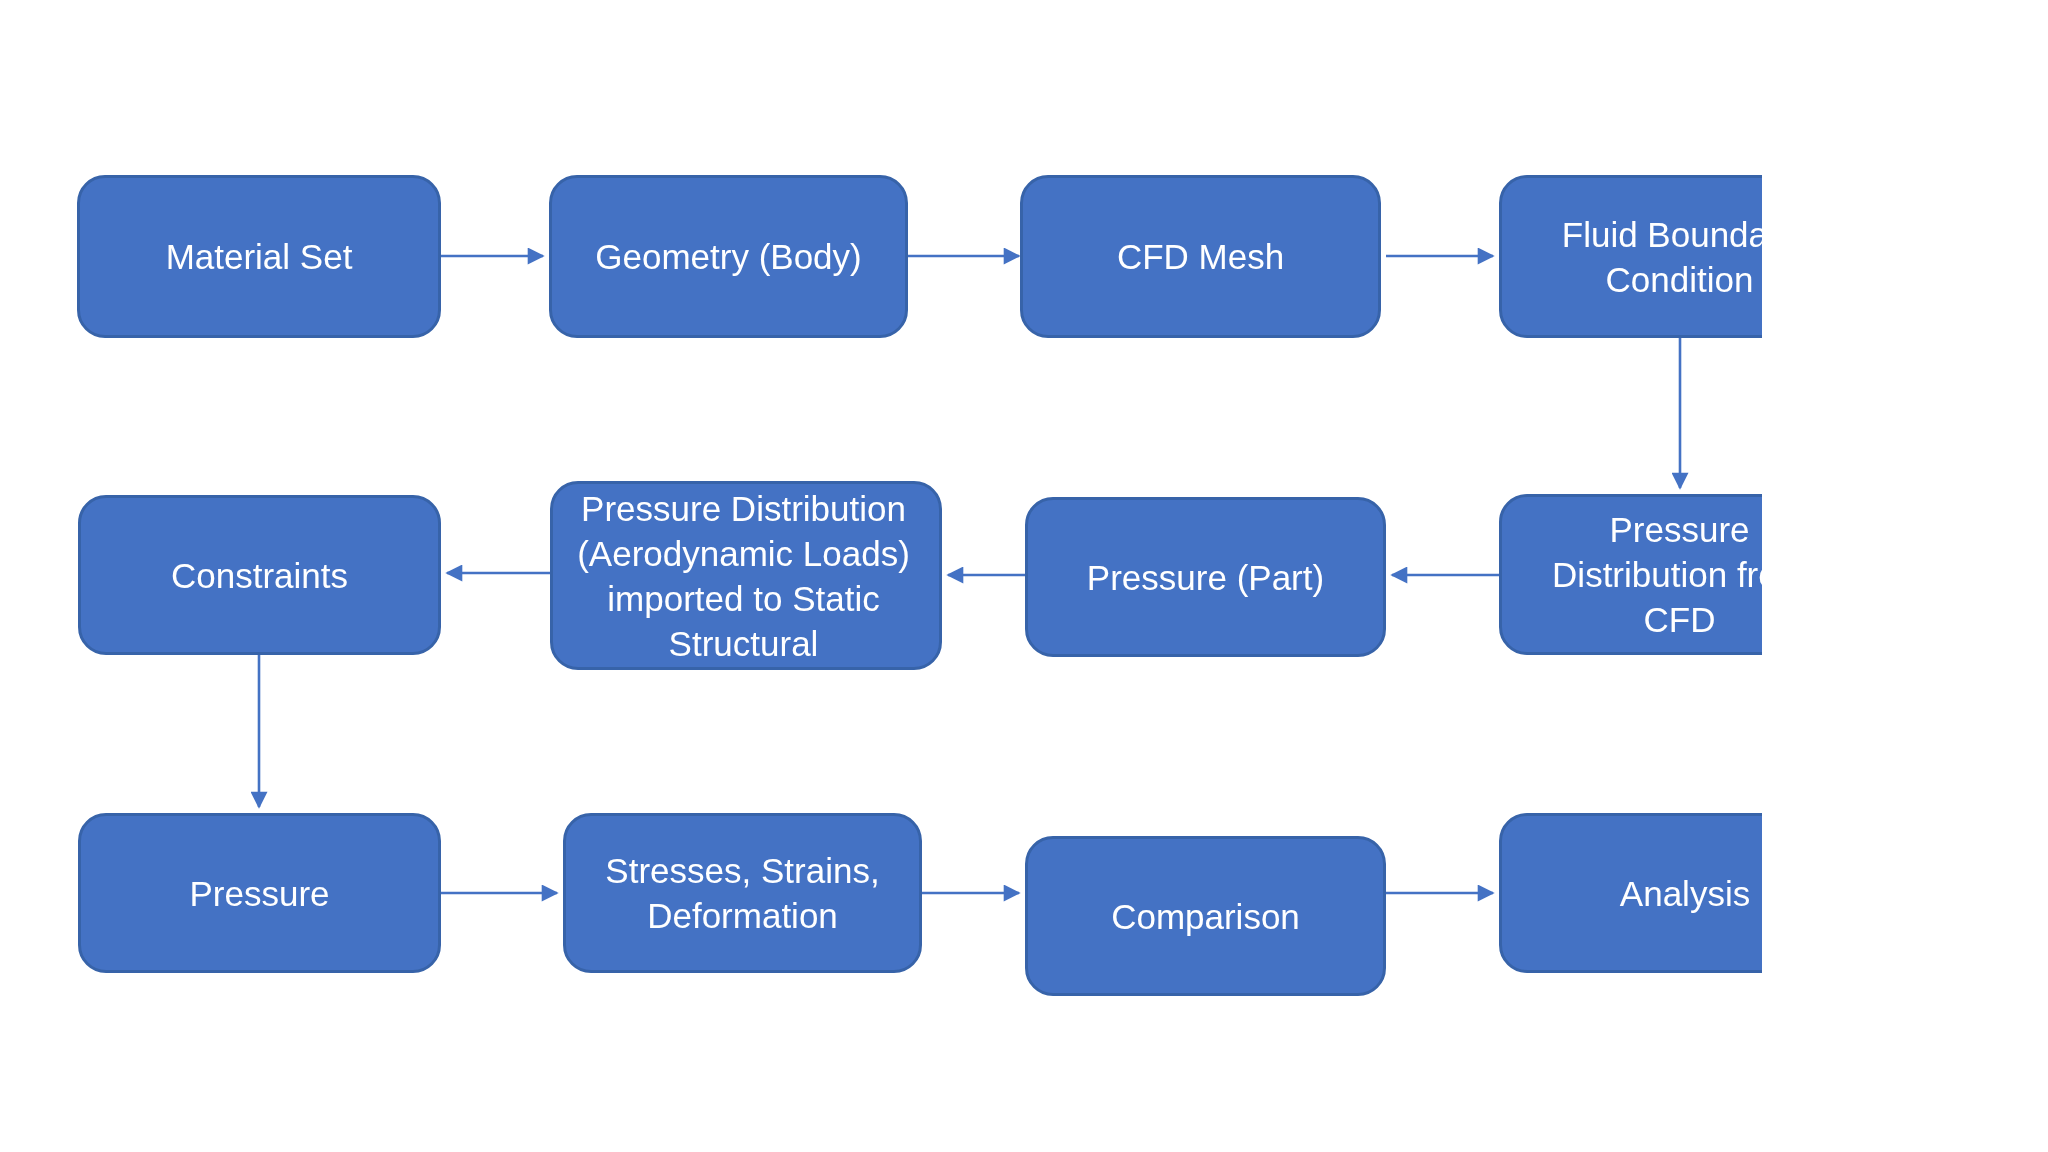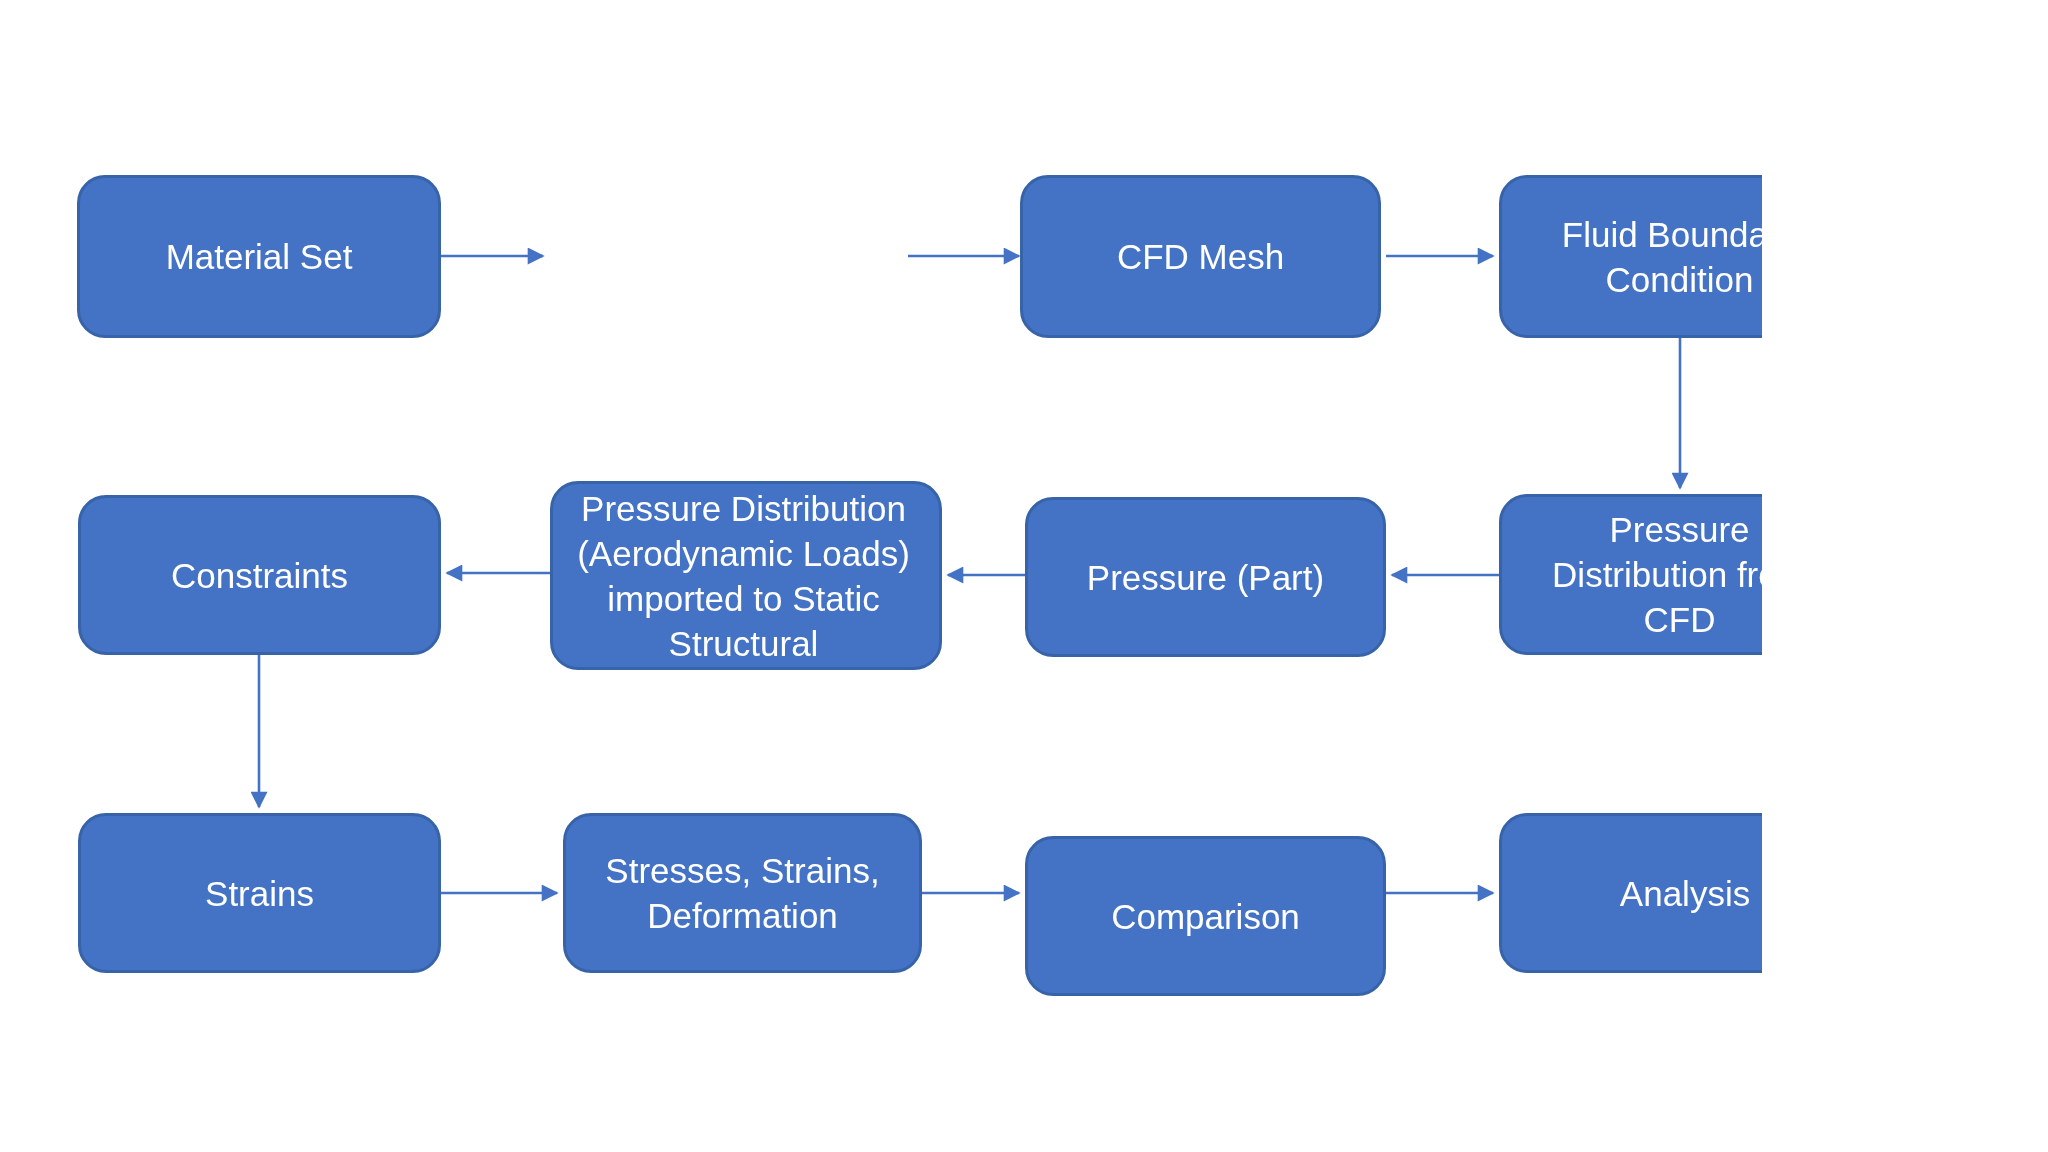--- a/index.html
+++ b/index.html
@@ -64,20 +64,23 @@
     <line x1="550" y1="573" x2="447" y2="573" marker-end="url(#ah)"></line>
     <line x1="259" y1="655" x2="259" y2="807" marker-end="url(#ah)"></line>
     <line x1="441" y1="893" x2="557" y2="893" marker-end="url(#ah)"></line>
     <line x1="922" y1="893" x2="1019" y2="893" marker-end="url(#ah)"></line>
     <line x1="1386" y1="893" x2="1493" y2="893" marker-end="url(#ah)"></line>
   </svg>
 
   <div class="node" style="left:77px;  top:175px; width:364px; height:163px;">
     <span>Material Set</span>
   </div>
+  <div class="node" style="left:549px; top:175px; width:359px; height:163px;">
+    <span>Geometry (Body)</span>
+  </div>
   <div class="node" style="left:1020px; top:175px; width:361px; height:163px;">
     <span>CFD Mesh</span>
   </div>
   <div class="node" style="left:1499px; top:175px; width:361px; height:163px;justify-content:center;">
     <span>Fluid Boundary Condition</span>
   </div>
 
   <div class="node" style="left:78px;  top:495px; width:363px; height:160px;">
     <span>Constraints</span>
   </div>
@@ -85,21 +88,21 @@
     <span>Pressure Distribution (Aerodynamic Loads) imported to Static Structural</span>
   </div>
   <div class="node" style="left:1025px; top:497px; width:361px; height:160px;">
     <span>Pressure (Part)</span>
   </div>
   <div class="node" style="left:1499px; top:494px; width:361px; height:161px;">
     <span>Pressure Distribution from CFD</span>
   </div>
 
   <div class="node" style="left:78px;  top:813px; width:363px; height:160px;">
-    <span>Strains</span>
+    <span>Pressure</span>
   </div>
   <div class="node" style="left:563px; top:813px; width:359px; height:160px;">
     <span>Stresses, Strains, Deformation</span>
   </div>
   <div class="node" style="left:1025px; top:813px; width:361px; height:160px;margin-top:23px;">
     <span>Comparison</span>
   </div>
   <div class="node" style="left:1499px; top:813px; width:361px; height:160px;padding-left:36px;">
     <span>Analysis</span>
   </div>

